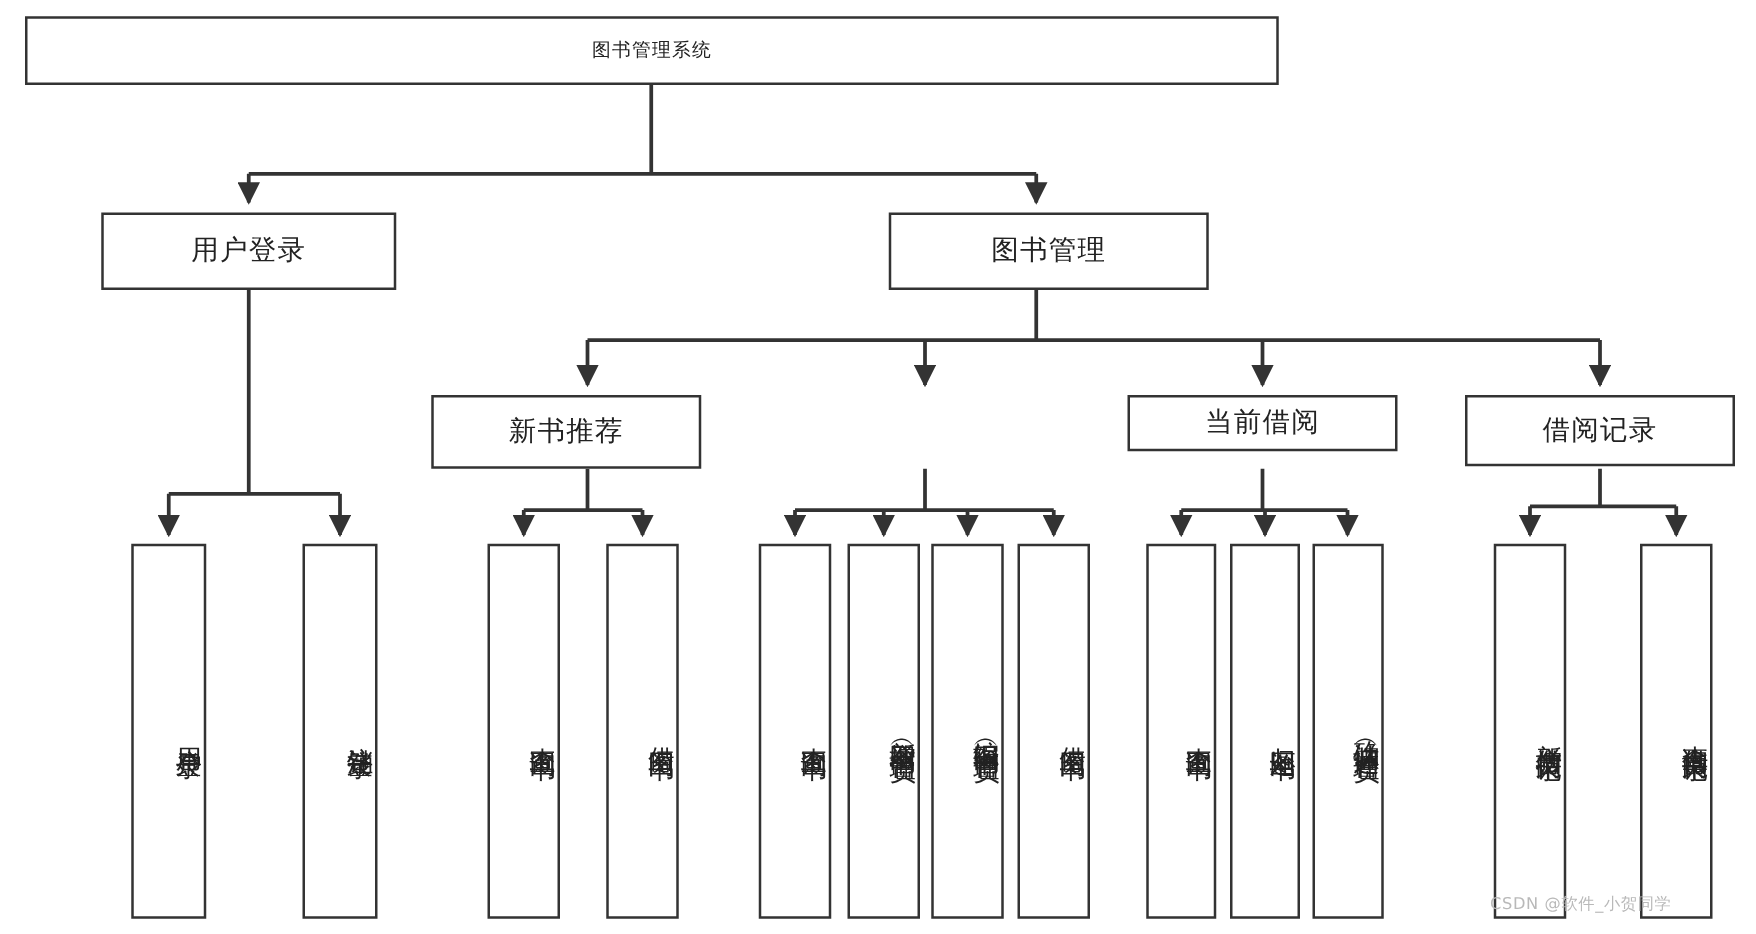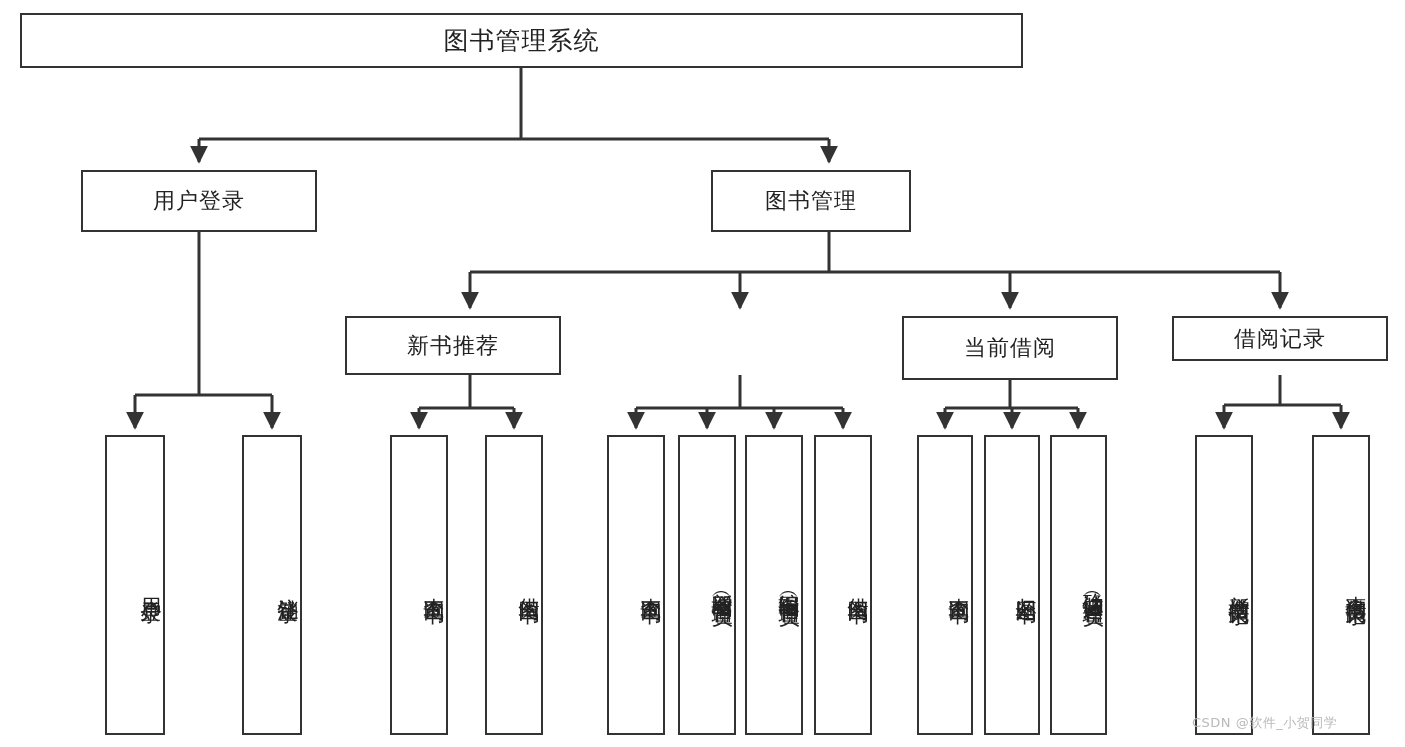--- a/index.html
+++ b/index.html
@@ -49,21 +49,21 @@
     align-items: flex-start;
     justify-content: center;
   }
   .node.leaf > .vtext {
     writing-mode: vertical-rl;
     text-orientation: upright;
     display: block;
     max-height: 100%;
   }
   .node.root {
-    font-size: 25px;
+    font-size: 15px;
     align-items: center;
   }
   .watermark {
     position: absolute;
     font-size: 13px;
     color: #b9b9b9;
     white-space: nowrap;
     letter-spacing: 0.5px;
     font-family: "DejaVu Sans", "Liberation Sans", sans-serif;
   }
@@ -123,31 +123,31 @@
     </g>
   </svg>
 
   <div class="node root horiz" style="left:20px; top:13px; width:1003px; height:55px;">
     <span>图书管理系统</span>
   </div>
 
   <div class="node horiz" style="left:81px; top:170px; width:236px; height:62px;">
     <span>用户登录</span>
   </div>
-  <div class="node horiz" style="left:711px; top:170px; width:200px; height:62px;">
+  <div class="node horiz" style="left:711px; top:170px; width:256px; height:62px;">
     <span>图书管理</span>
   </div>
 
   <div class="node horiz" style="left:345px; top:316px; width:216px; height:59px;">
     <span>新书推荐</span>
   </div>
-  <div class="node horiz" style="left:902px; top:316px; width:216px; height:64px;">
+  <div class="node horiz" style="left:902px; top:316px; width:216px; height:45px;">
     <span>当前借阅</span>
   </div>
-  <div class="node horiz" style="left:1172px; top:316px; width:216px; height:45px;">
+  <div class="node horiz" style="left:1172px; top:316px; width:216px; height:57px;">
     <span>借阅记录</span>
   </div>
 
   <div class="node leaf" style="left:105px; top:435px; width:60px; height:300px;">
     <span class="vtext">用户登录</span>
   </div>
   <div class="node leaf" style="left:242px; top:435px; width:60px; height:300px;">
     <span class="vtext">注销登录</span>
   </div>
 

